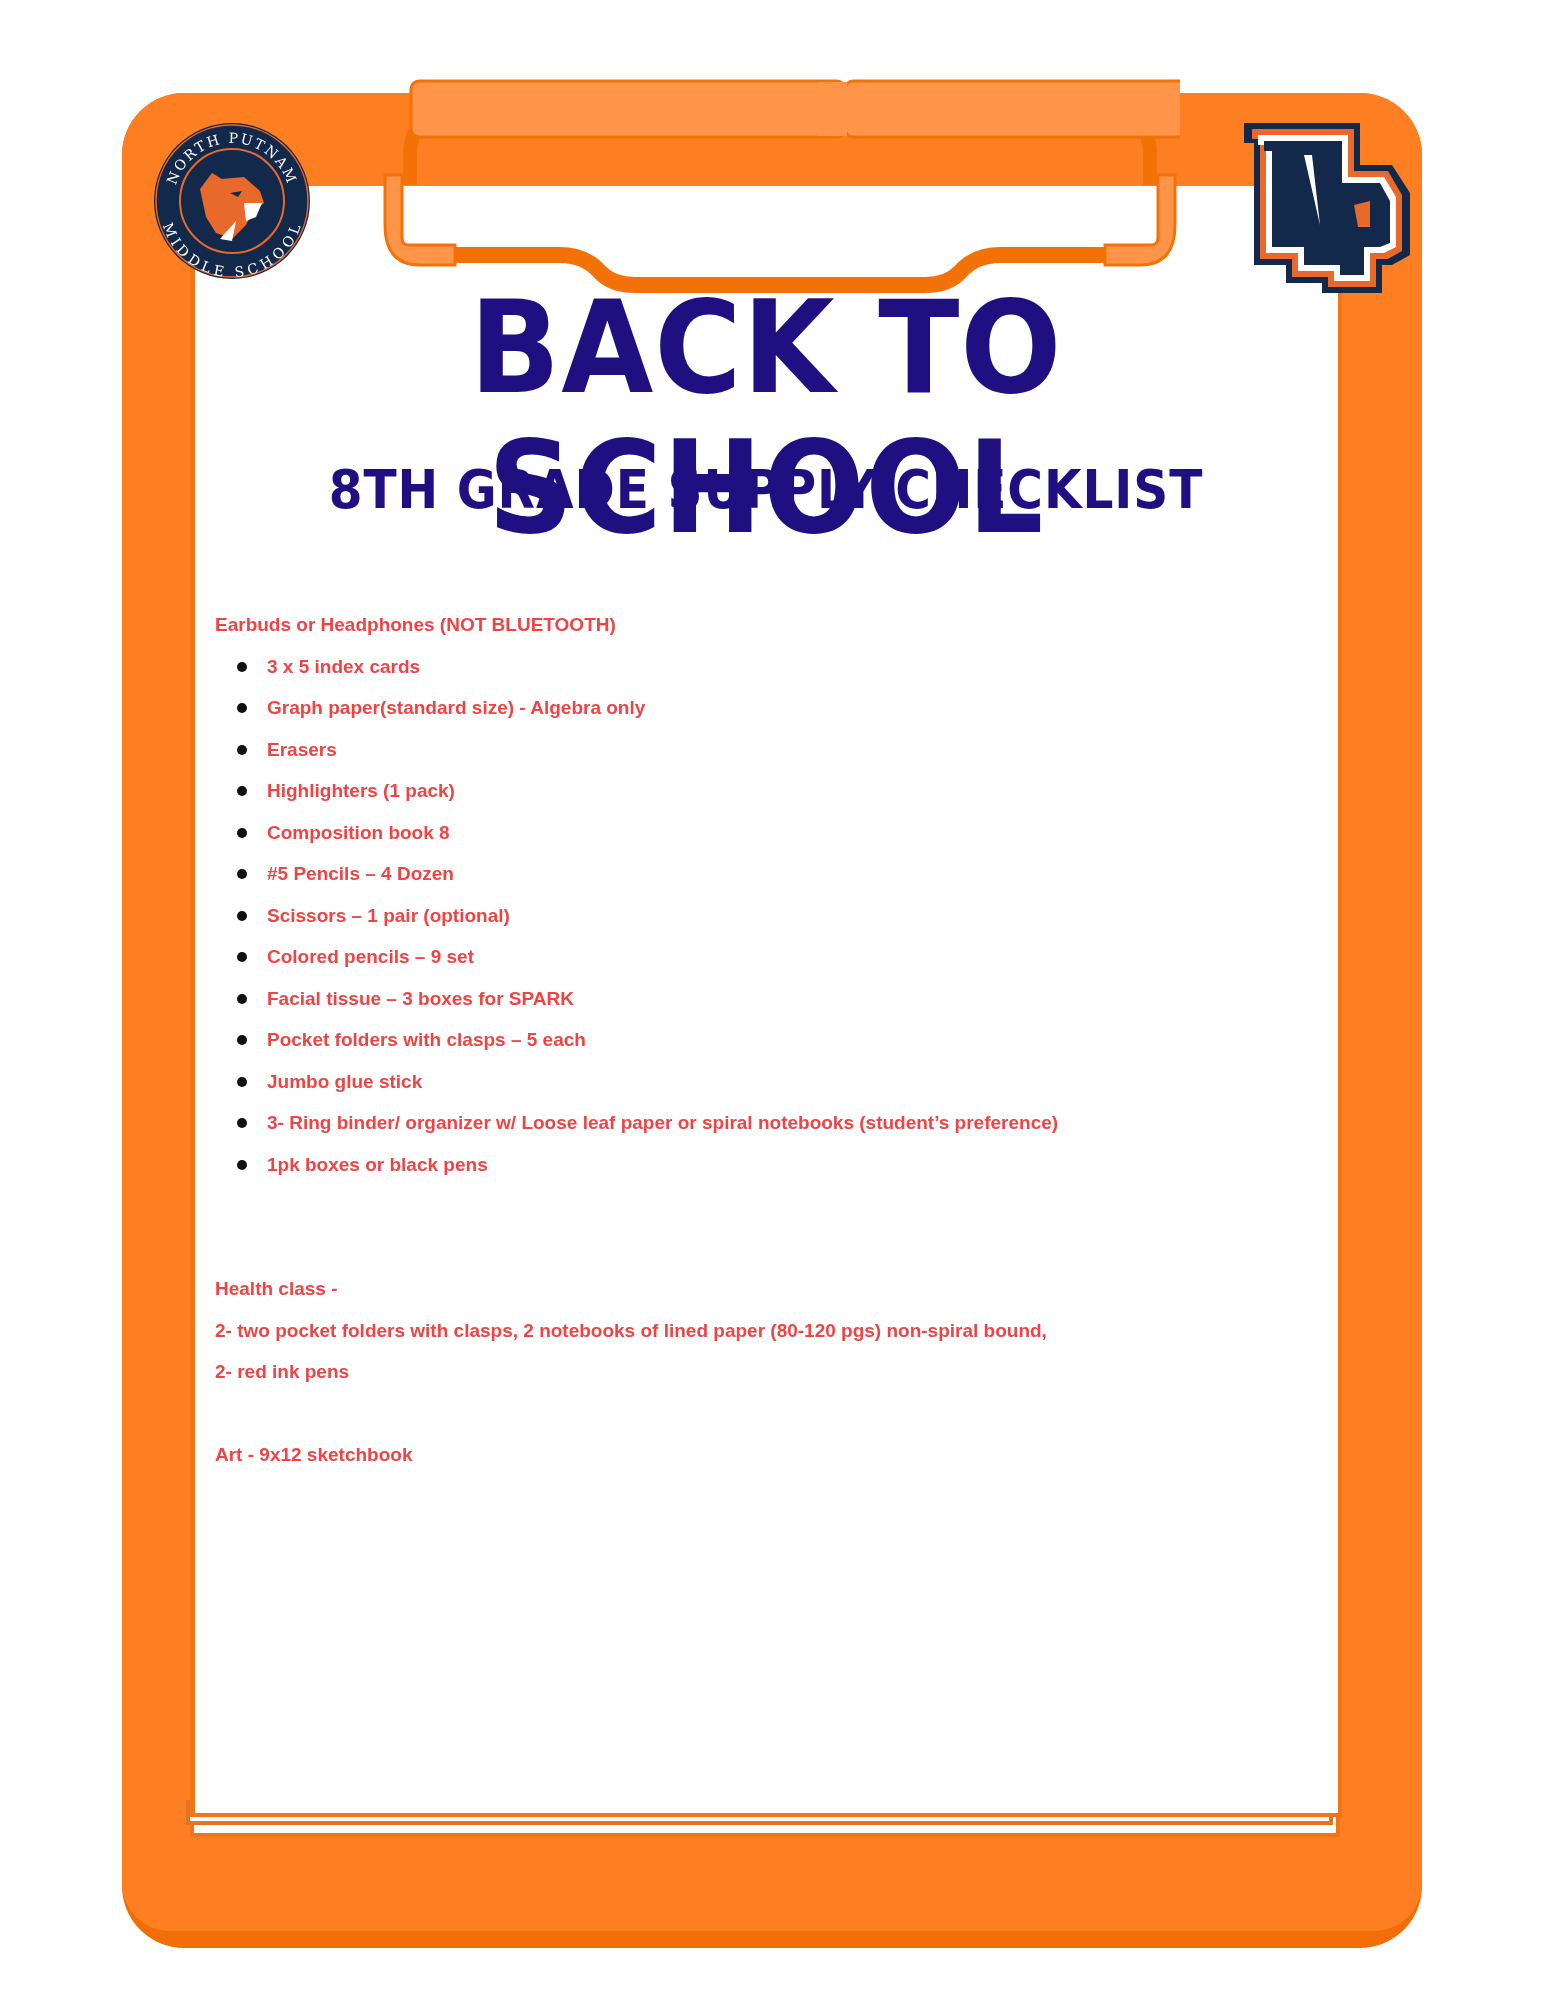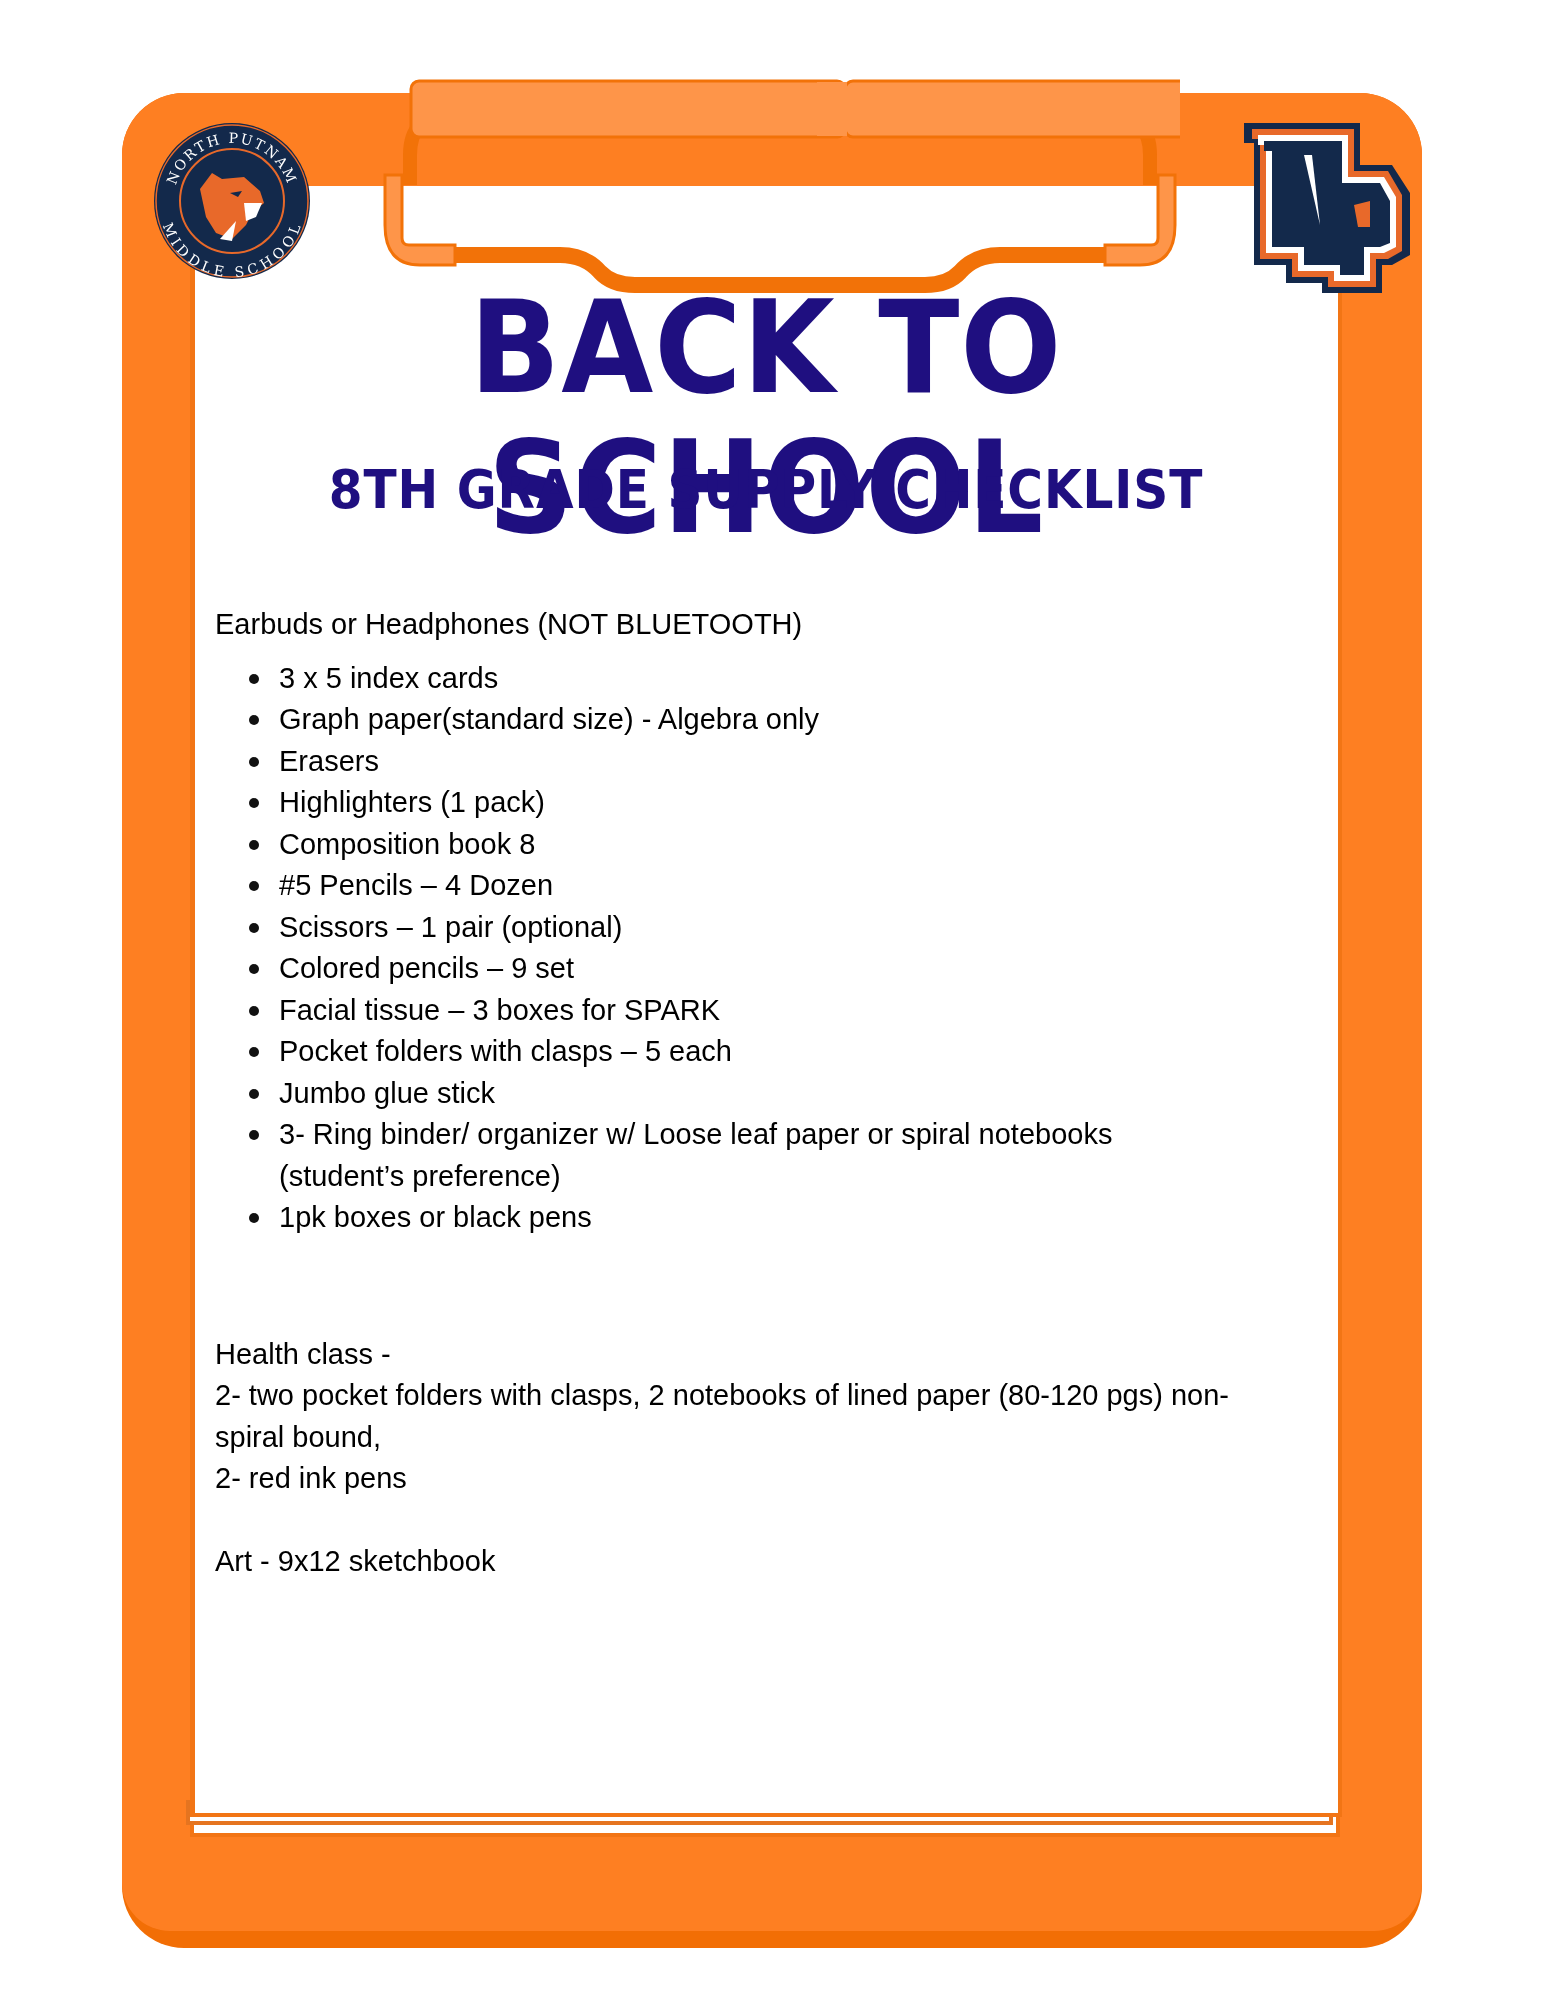--- a/index.html
+++ b/index.html
@@ -41,24 +41,24 @@
     }
     .subtitle {
       position: absolute; left: 190px; top: 458px; width: 1152px; text-align: center;
       color: #1F0F80; font-family: "DejaVu Sans", sans-serif; font-weight: bold;
       font-size: 54px; line-height: 64px; letter-spacing: 1px;
       transform: scaleX(0.9); transform-origin: center;
     }
 
     .content {
       position: absolute; left: 215px; top: 604px; width: 1100px;
-      color: #000000; font-family: "Liberation Sans", sans-serif; font-size: 29px; line-height: 41.5px;
+      color: #ef4444; font-family: "Liberation Sans", sans-serif; font-size: 19px; line-height: 41.5px; font-weight: bold;
     }
     .content p { margin: 0; }
-    .content ul { margin: 12px; padding: 0 0 0 52px; list-style: none; }
+    .content ul { margin: 0; padding: 0 0 0 52px; list-style: none; }
     .content li { position: relative; }
     .content li::before {
       content: ""; position: absolute; left: -30px; top: 16px; width: 10px; height: 10px; border-radius: 50%; background: #111111;
     }
     .gap-1 { height: 83px; }
     .gap-2 { height: 41.5px; }
   </style>
 </head>
 <body>
 

